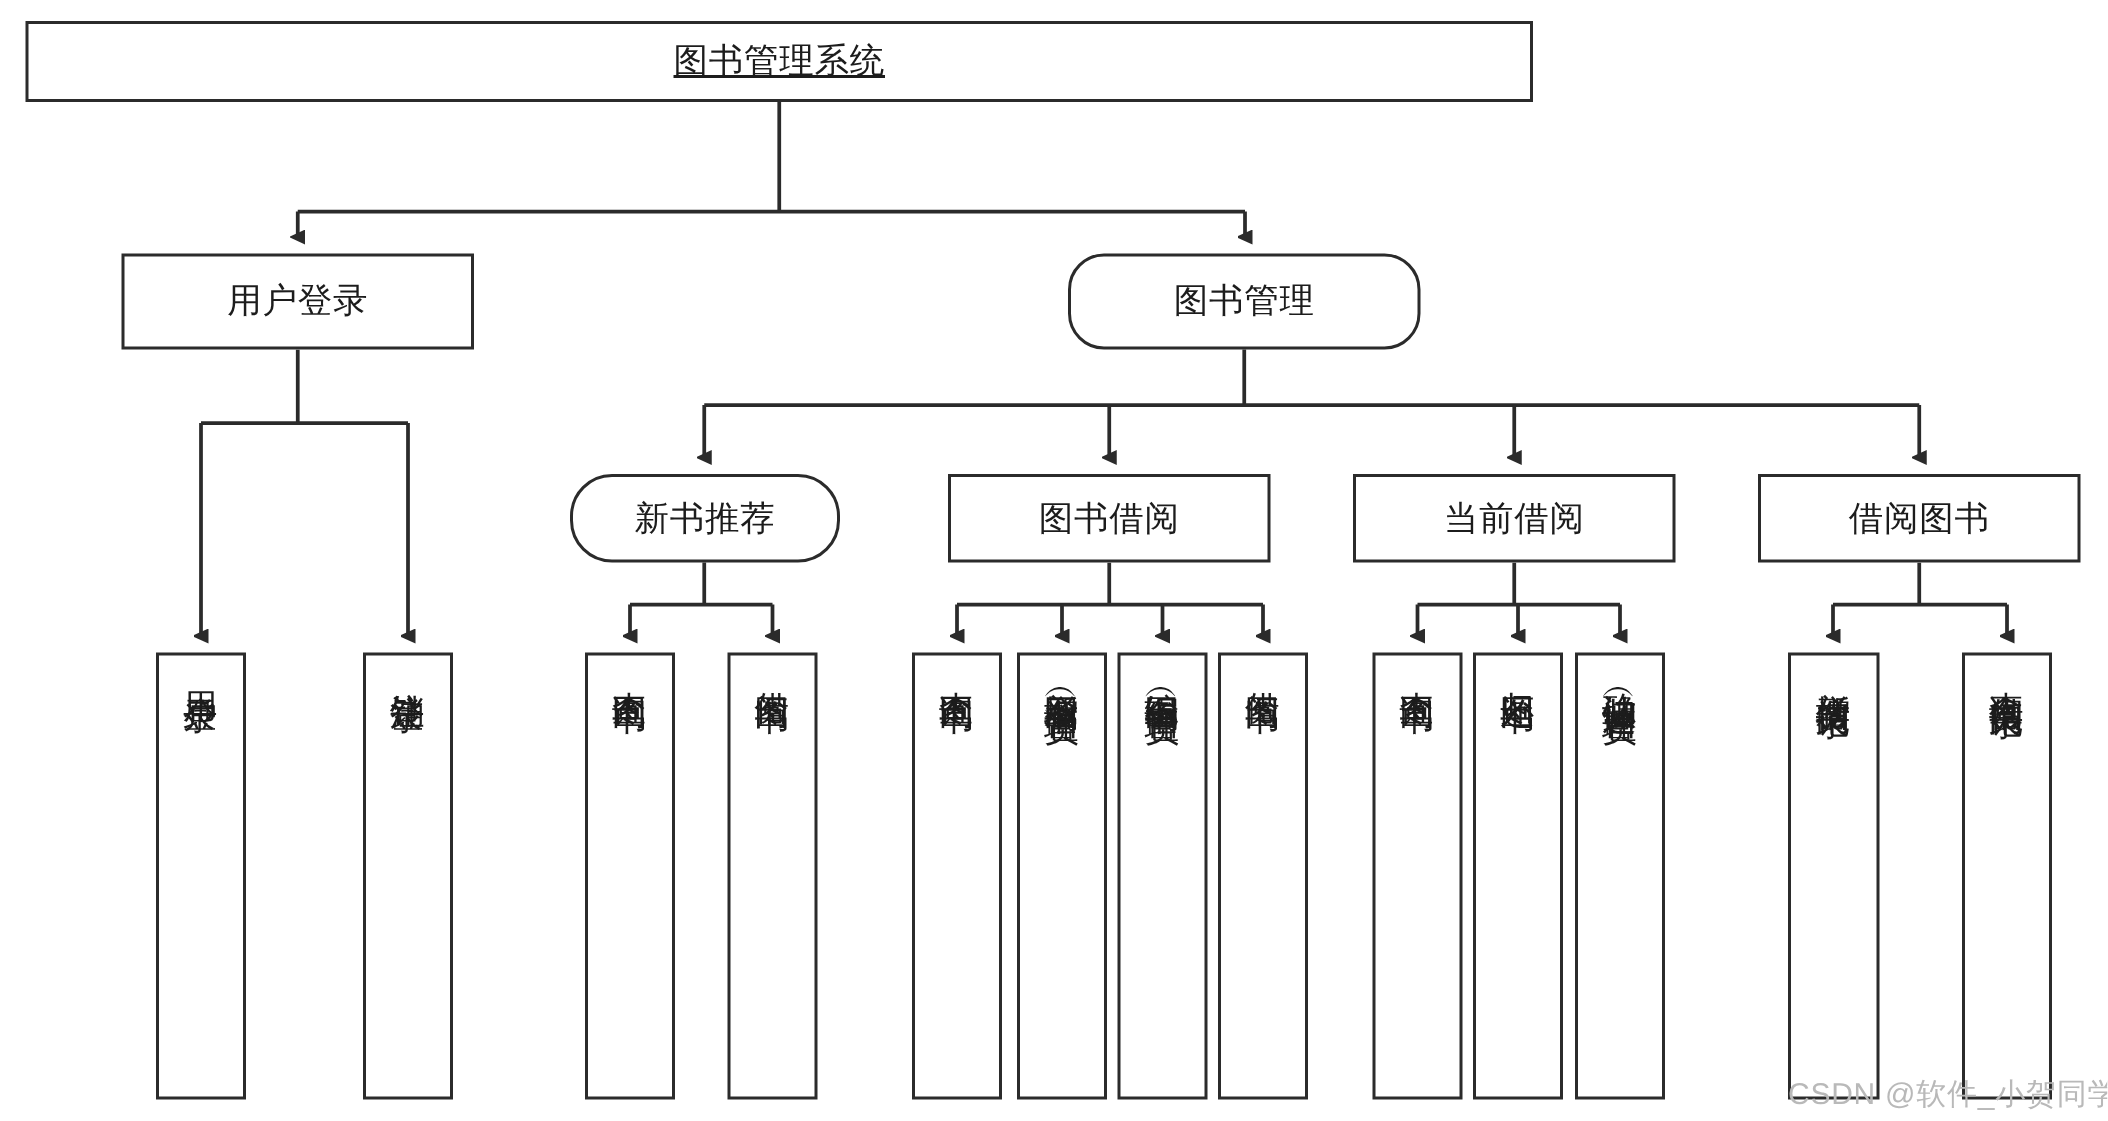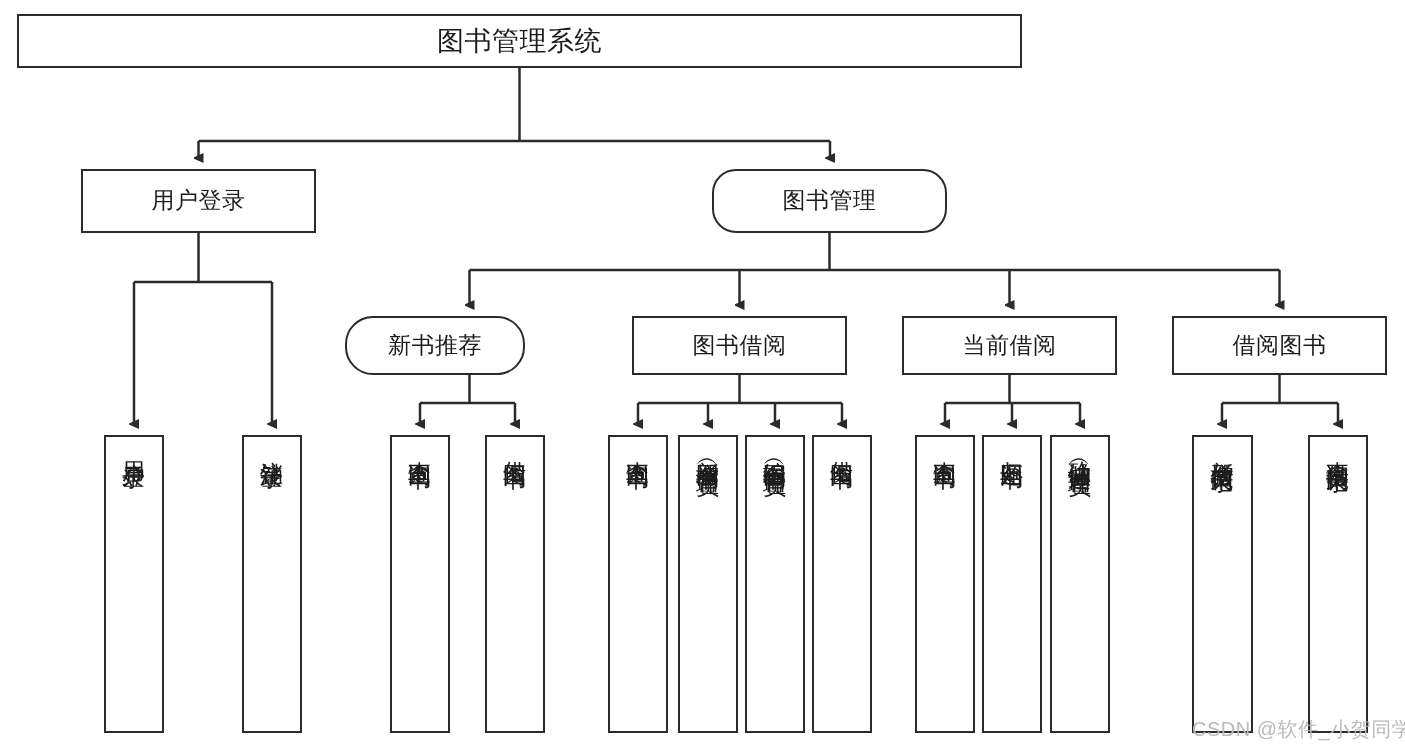--- a/index.html
+++ b/index.html
@@ -38,21 +38,22 @@
   .node .lbl {
     display: block;
     text-align: center;
     line-height: 1.12;
     letter-spacing: 0.5px;
   }
   .node.h .lbl {
     font-size: 23px;
   }
   .node.root .lbl {
-    font-size: 27px;
+    font-size: 23px;
+    text-decoration: underline;
   }
   .node.v {
     align-items: flex-start;
     justify-content: center;
     padding-top: 6px;
   }
   .node.v .lbl {
     writing-mode: vertical-rl;
     text-orientation: upright;
     font-size: 23px;
@@ -127,21 +128,21 @@
     <span class="lbl">图书管理系统</span>
   </div>
 
   <div class="node h" style="left:81px; top:169px; width:235px; height:64px;">
     <span class="lbl">用户登录</span>
   </div>
   <div class="node h" style="left:712px; top:169px; width:235px; height:64px;border-radius:24px;">
     <span class="lbl">图书管理</span>
   </div>
 
-  <div class="node h" style="left:345px; top:316px; width:180px; height:59px;border-radius:28px;">
+  <div class="node h" style="left:380px; top:316px; width:180px; height:59px;border-radius:28px;">
     <span class="lbl">新书推荐</span>
   </div>
   <div class="node h" style="left:632px; top:316px; width:215px; height:59px;">
     <span class="lbl">图书借阅</span>
   </div>
   <div class="node h" style="left:902px; top:316px; width:215px; height:59px;">
     <span class="lbl">当前借阅</span>
   </div>
   <div class="node h" style="left:1172px; top:316px; width:215px; height:59px;">
     <span class="lbl">借阅图书</span>

